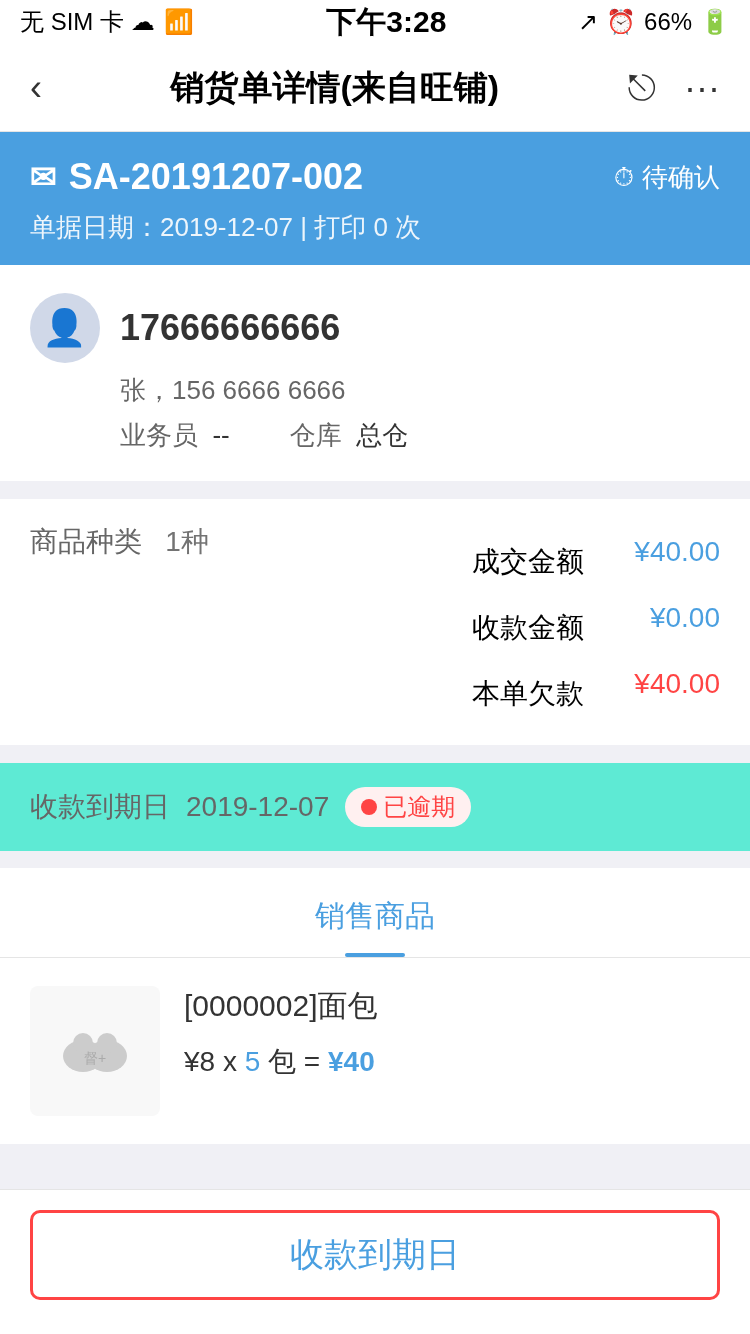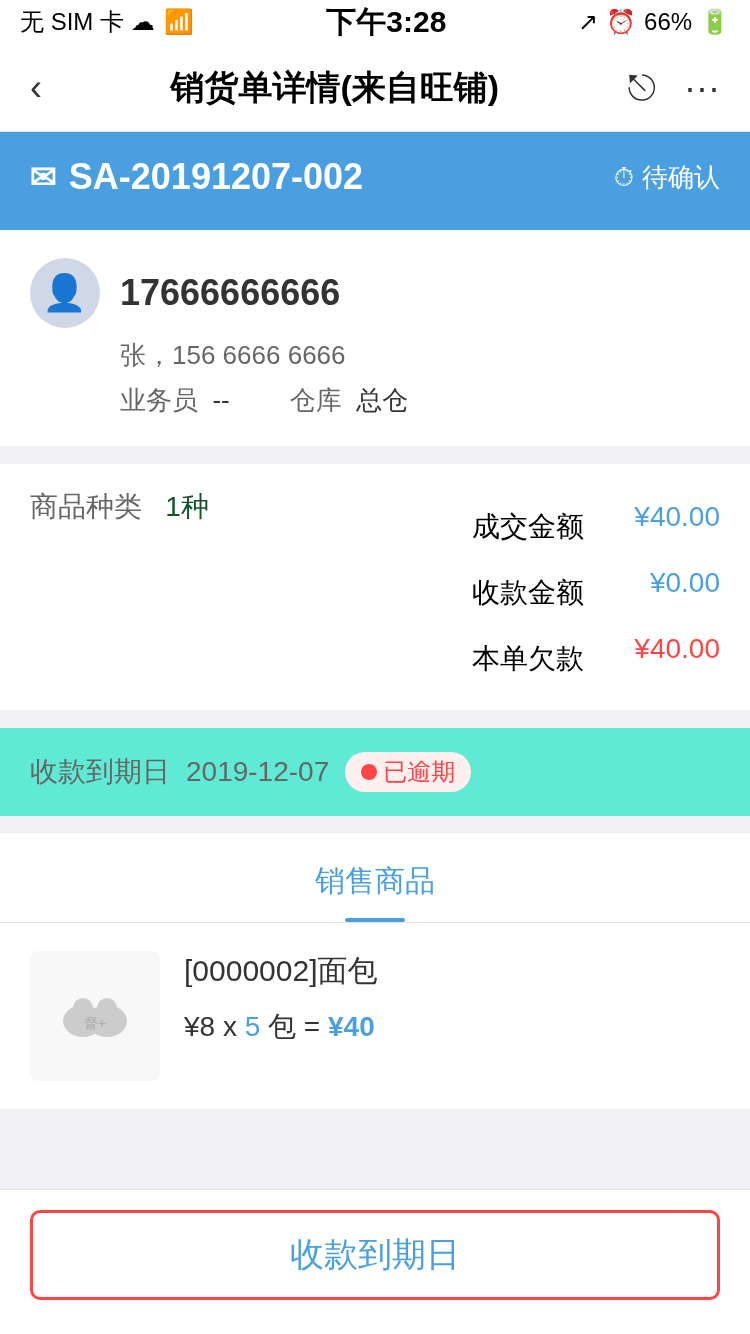--- a/index.html
+++ b/index.html
@@ -137,21 +137,21 @@
       margin-top: 16px;
       border-top: 1px solid #f0f0f5;
       border-bottom: 1px solid #f0f0f5;
     }
     .summary-row {
       display: flex;
       justify-content: space-between;
       align-items: flex-start;
     }
     .summary-left { font-size: 28px; color: #666; }
-    .summary-left-value { font-size: 28px; color: #14532d; font-weight: 500; }
+    .summary-left-value { font-size: 28px; color: #737373; font-weight: 500; }
     .summary-right { text-align: right; }
     .amount-row {
       display: flex;
       justify-content: flex-end;
       align-items: center;
       gap: 16px;
       margin-bottom: 8px;
       font-size: 28px;
     }
     .amount-label { color: #000000; margin-top: 20px; }
@@ -316,20 +316,21 @@
   <div class="header-card-top">
     <div class="order-number">
       <span class="order-number-icon">✉</span>
       <span>SA-20191207-002</span>
     </div>
     <div class="status-tag">
       <span>⏱</span>
       <span>待确认</span>
     </div>
   </div>
+  <div class="order-date">单据日期：2019-12-07 | 打印 0 次</div>
 </div>
 
 <div class="customer-card">
   <div class="customer-row">
     <div class="avatar">
       <span>👤</span>
     </div>
     <span class="customer-name">17666666666</span>
   </div>
   <div class="customer-sub">张，156 6666 6666</div>

